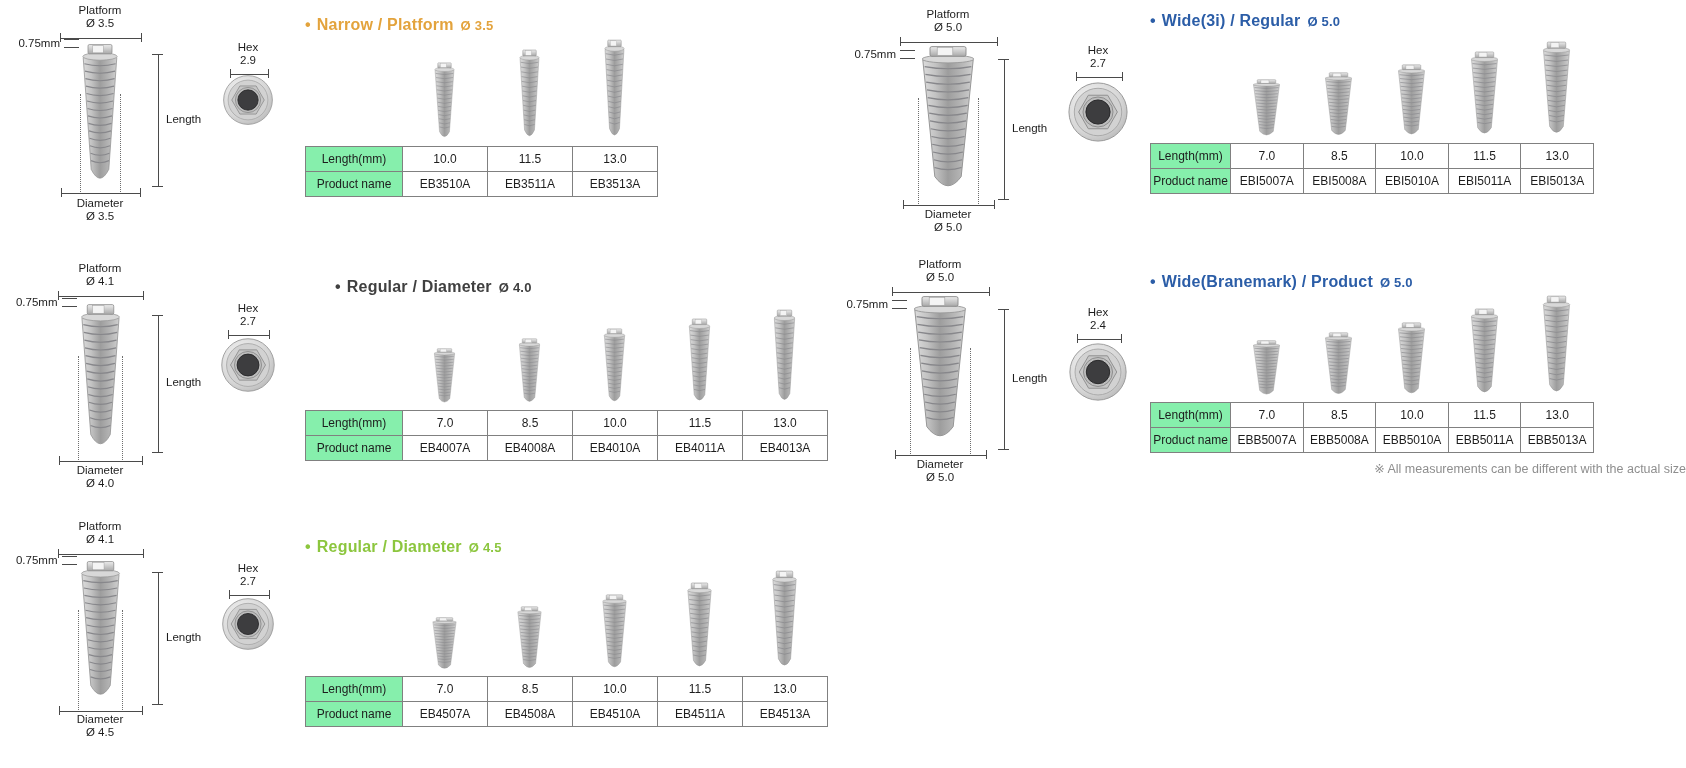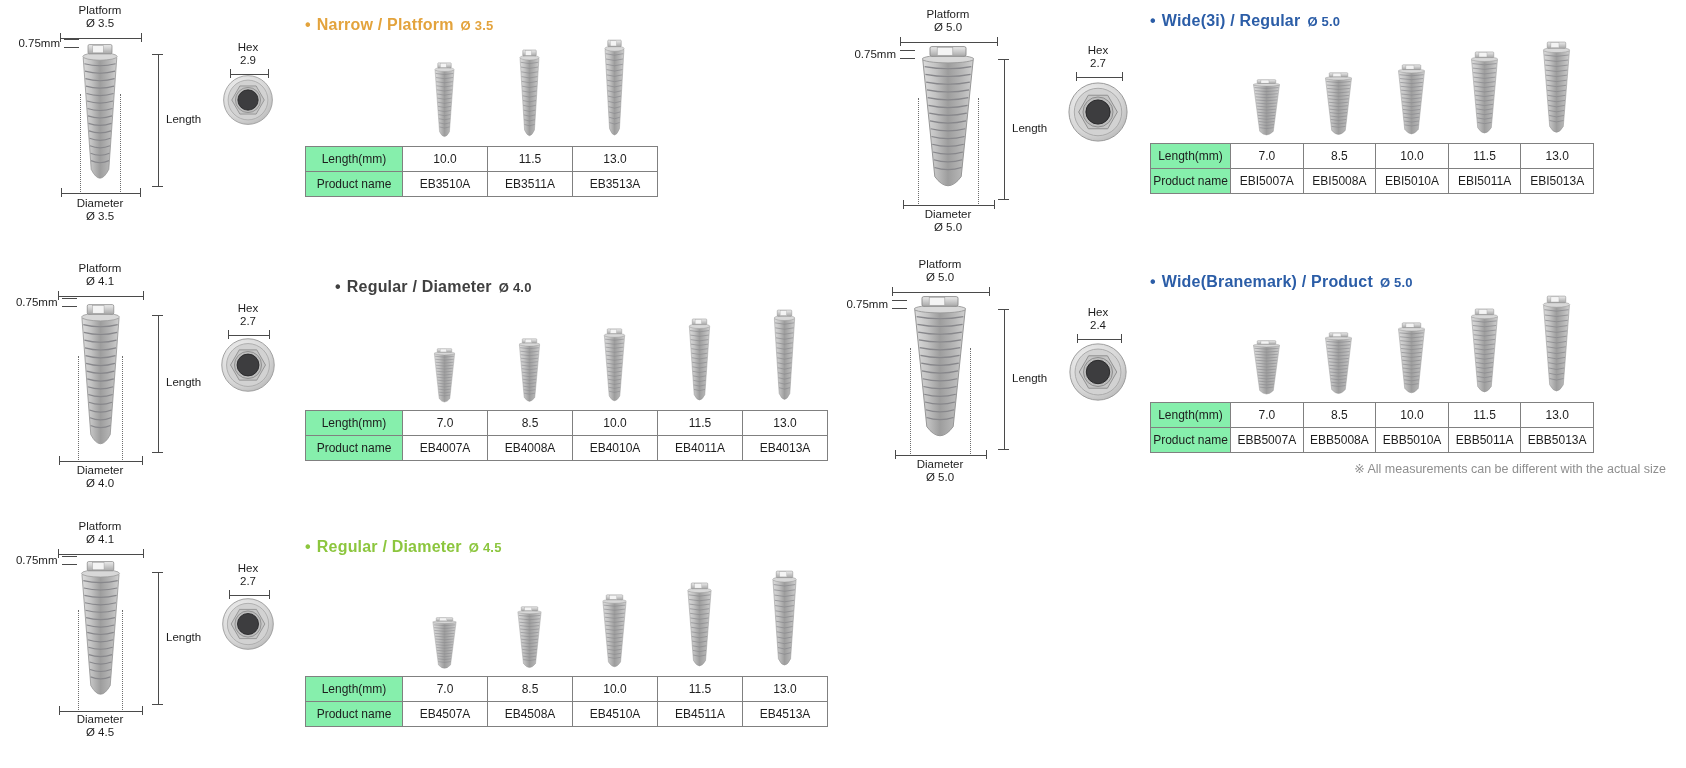--- a/index.html
+++ b/index.html
@@ -813,14 +813,14 @@
           <div class="cell">13.0</div>
           <div class="cell lab">Product name</div>
           <div class="cell">EBB5007A</div>
           <div class="cell">EBB5008A</div>
           <div class="cell">EBB5010A</div>
           <div class="cell">EBB5011A</div>
           <div class="cell">EBB5013A</div>
         </div>
       </div>
     </div>
-  <div class="note" style="top:461px;right:20px">※ All measurements can be different with the actual size</div>
+  <div class="note" style="top:461px;right:0">※ All measurements can be different with the actual size</div>
 </div>
 
 </body></html>

